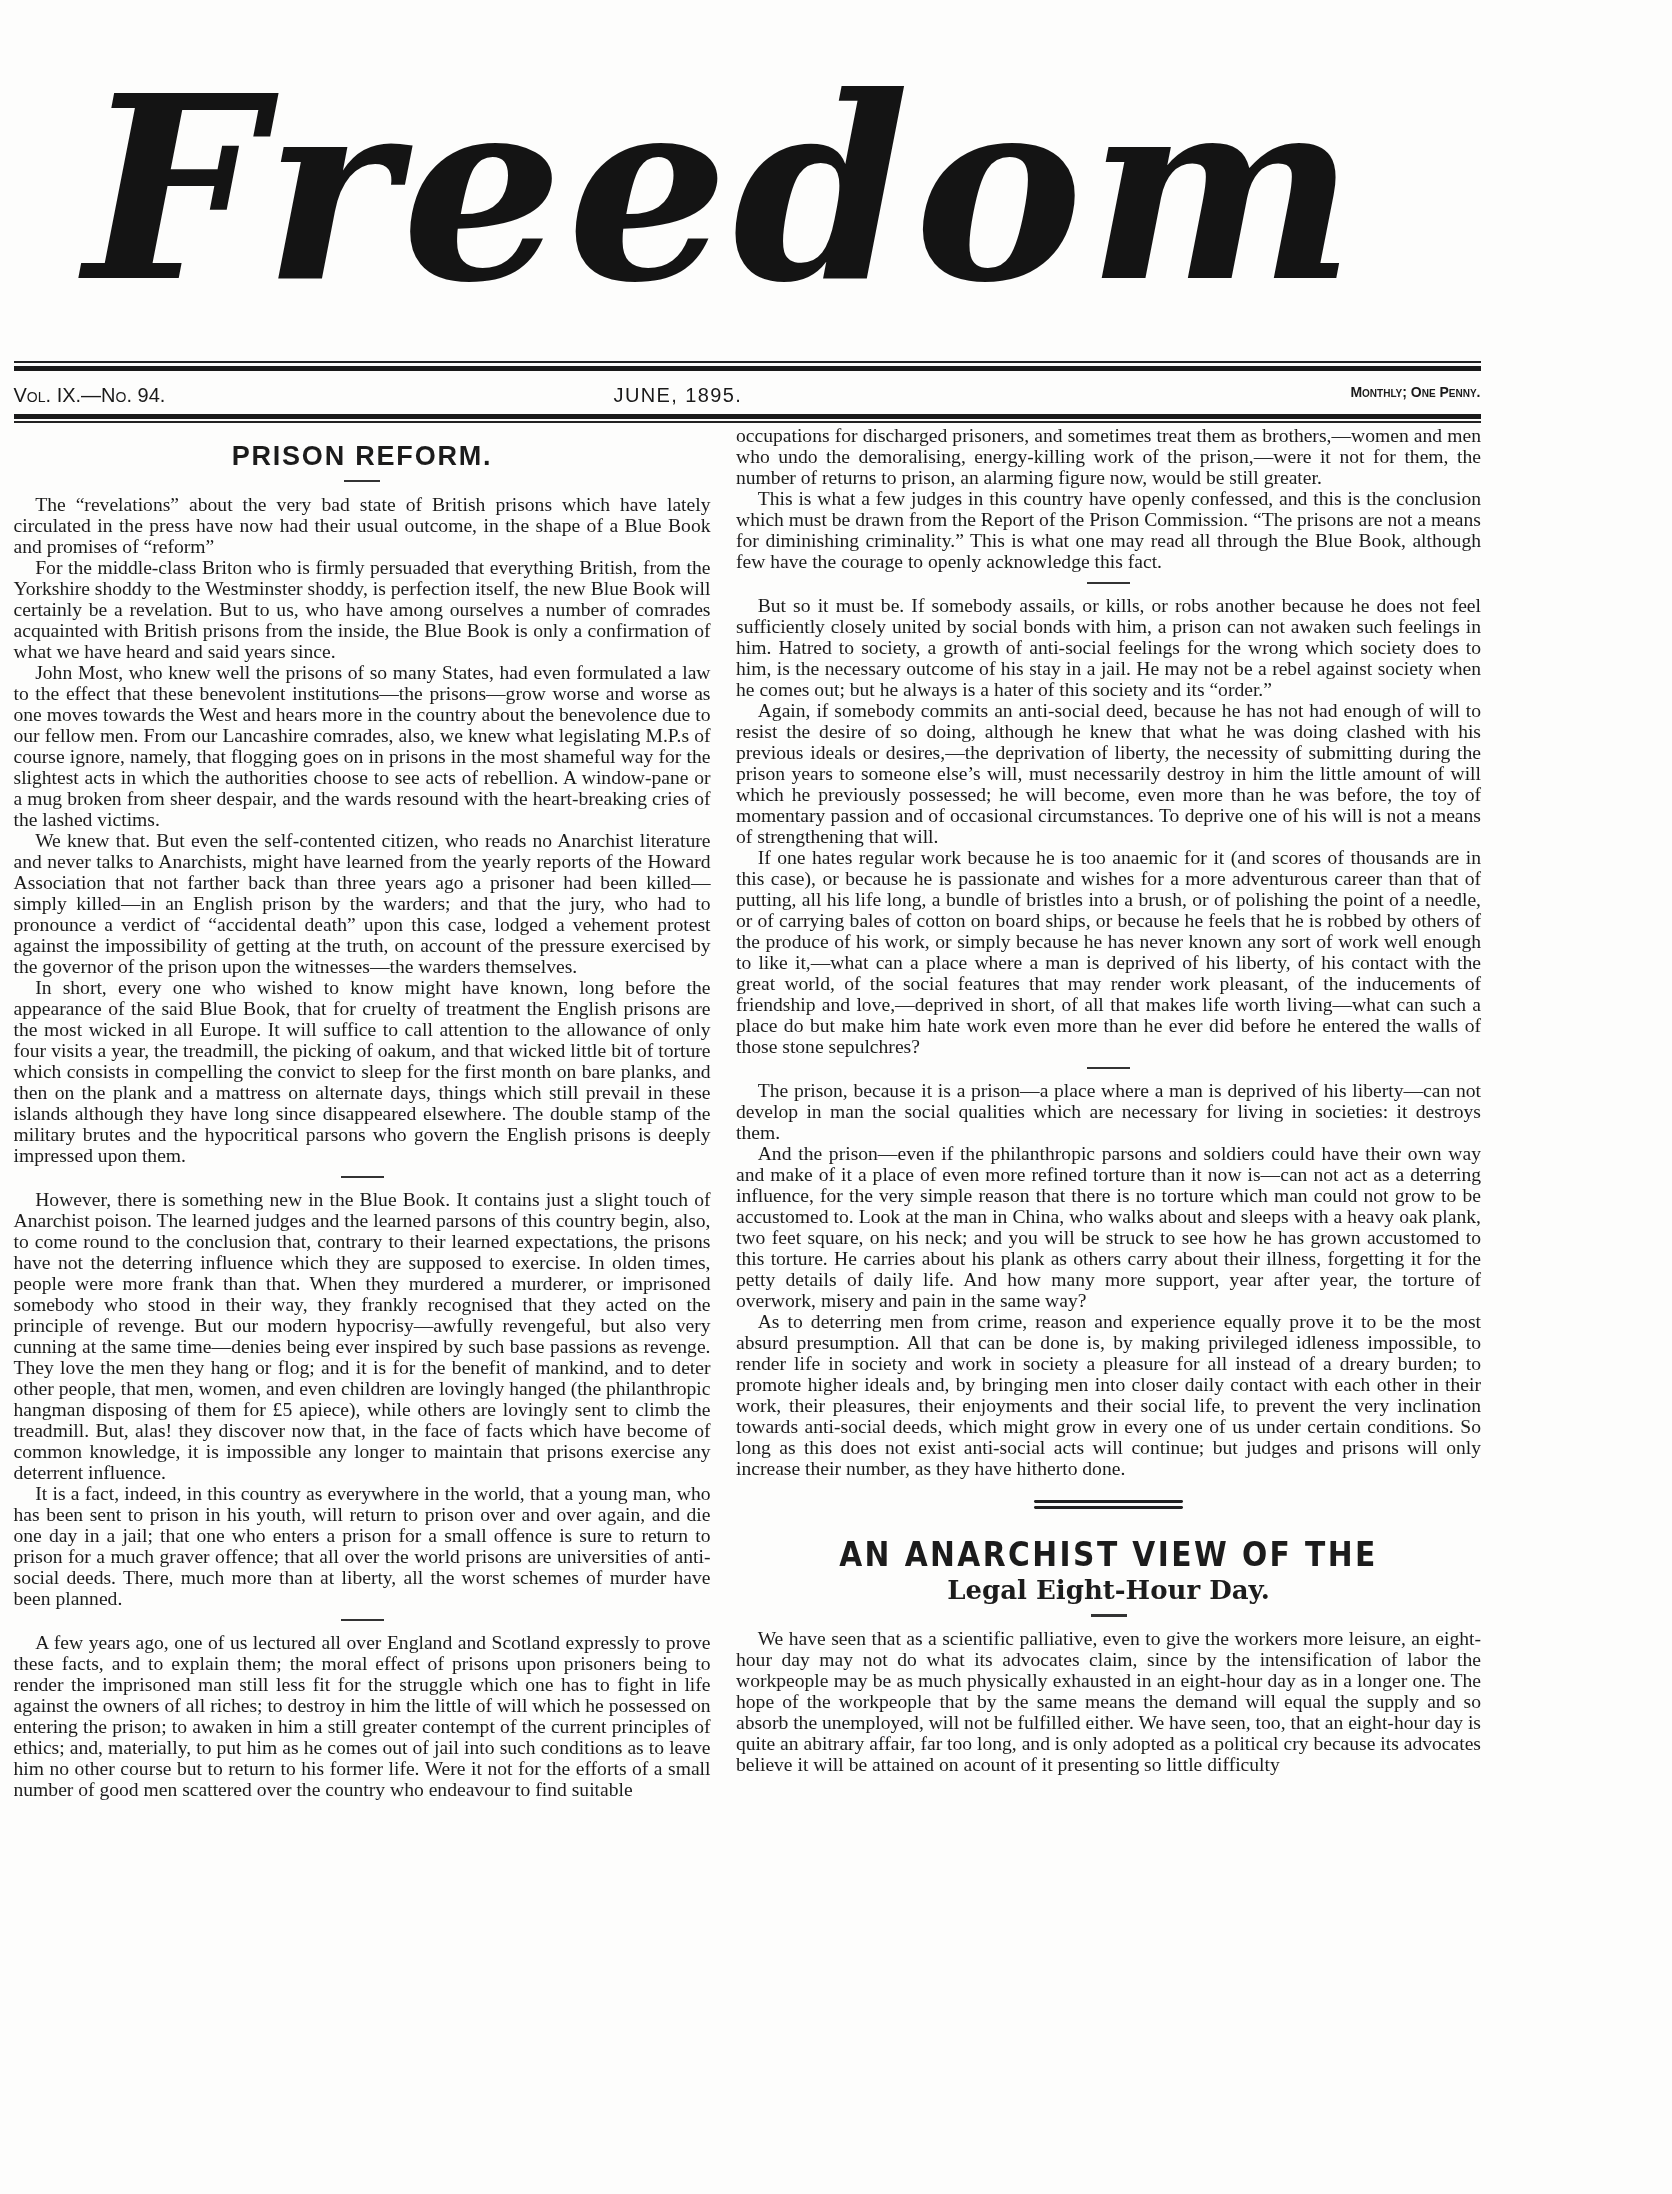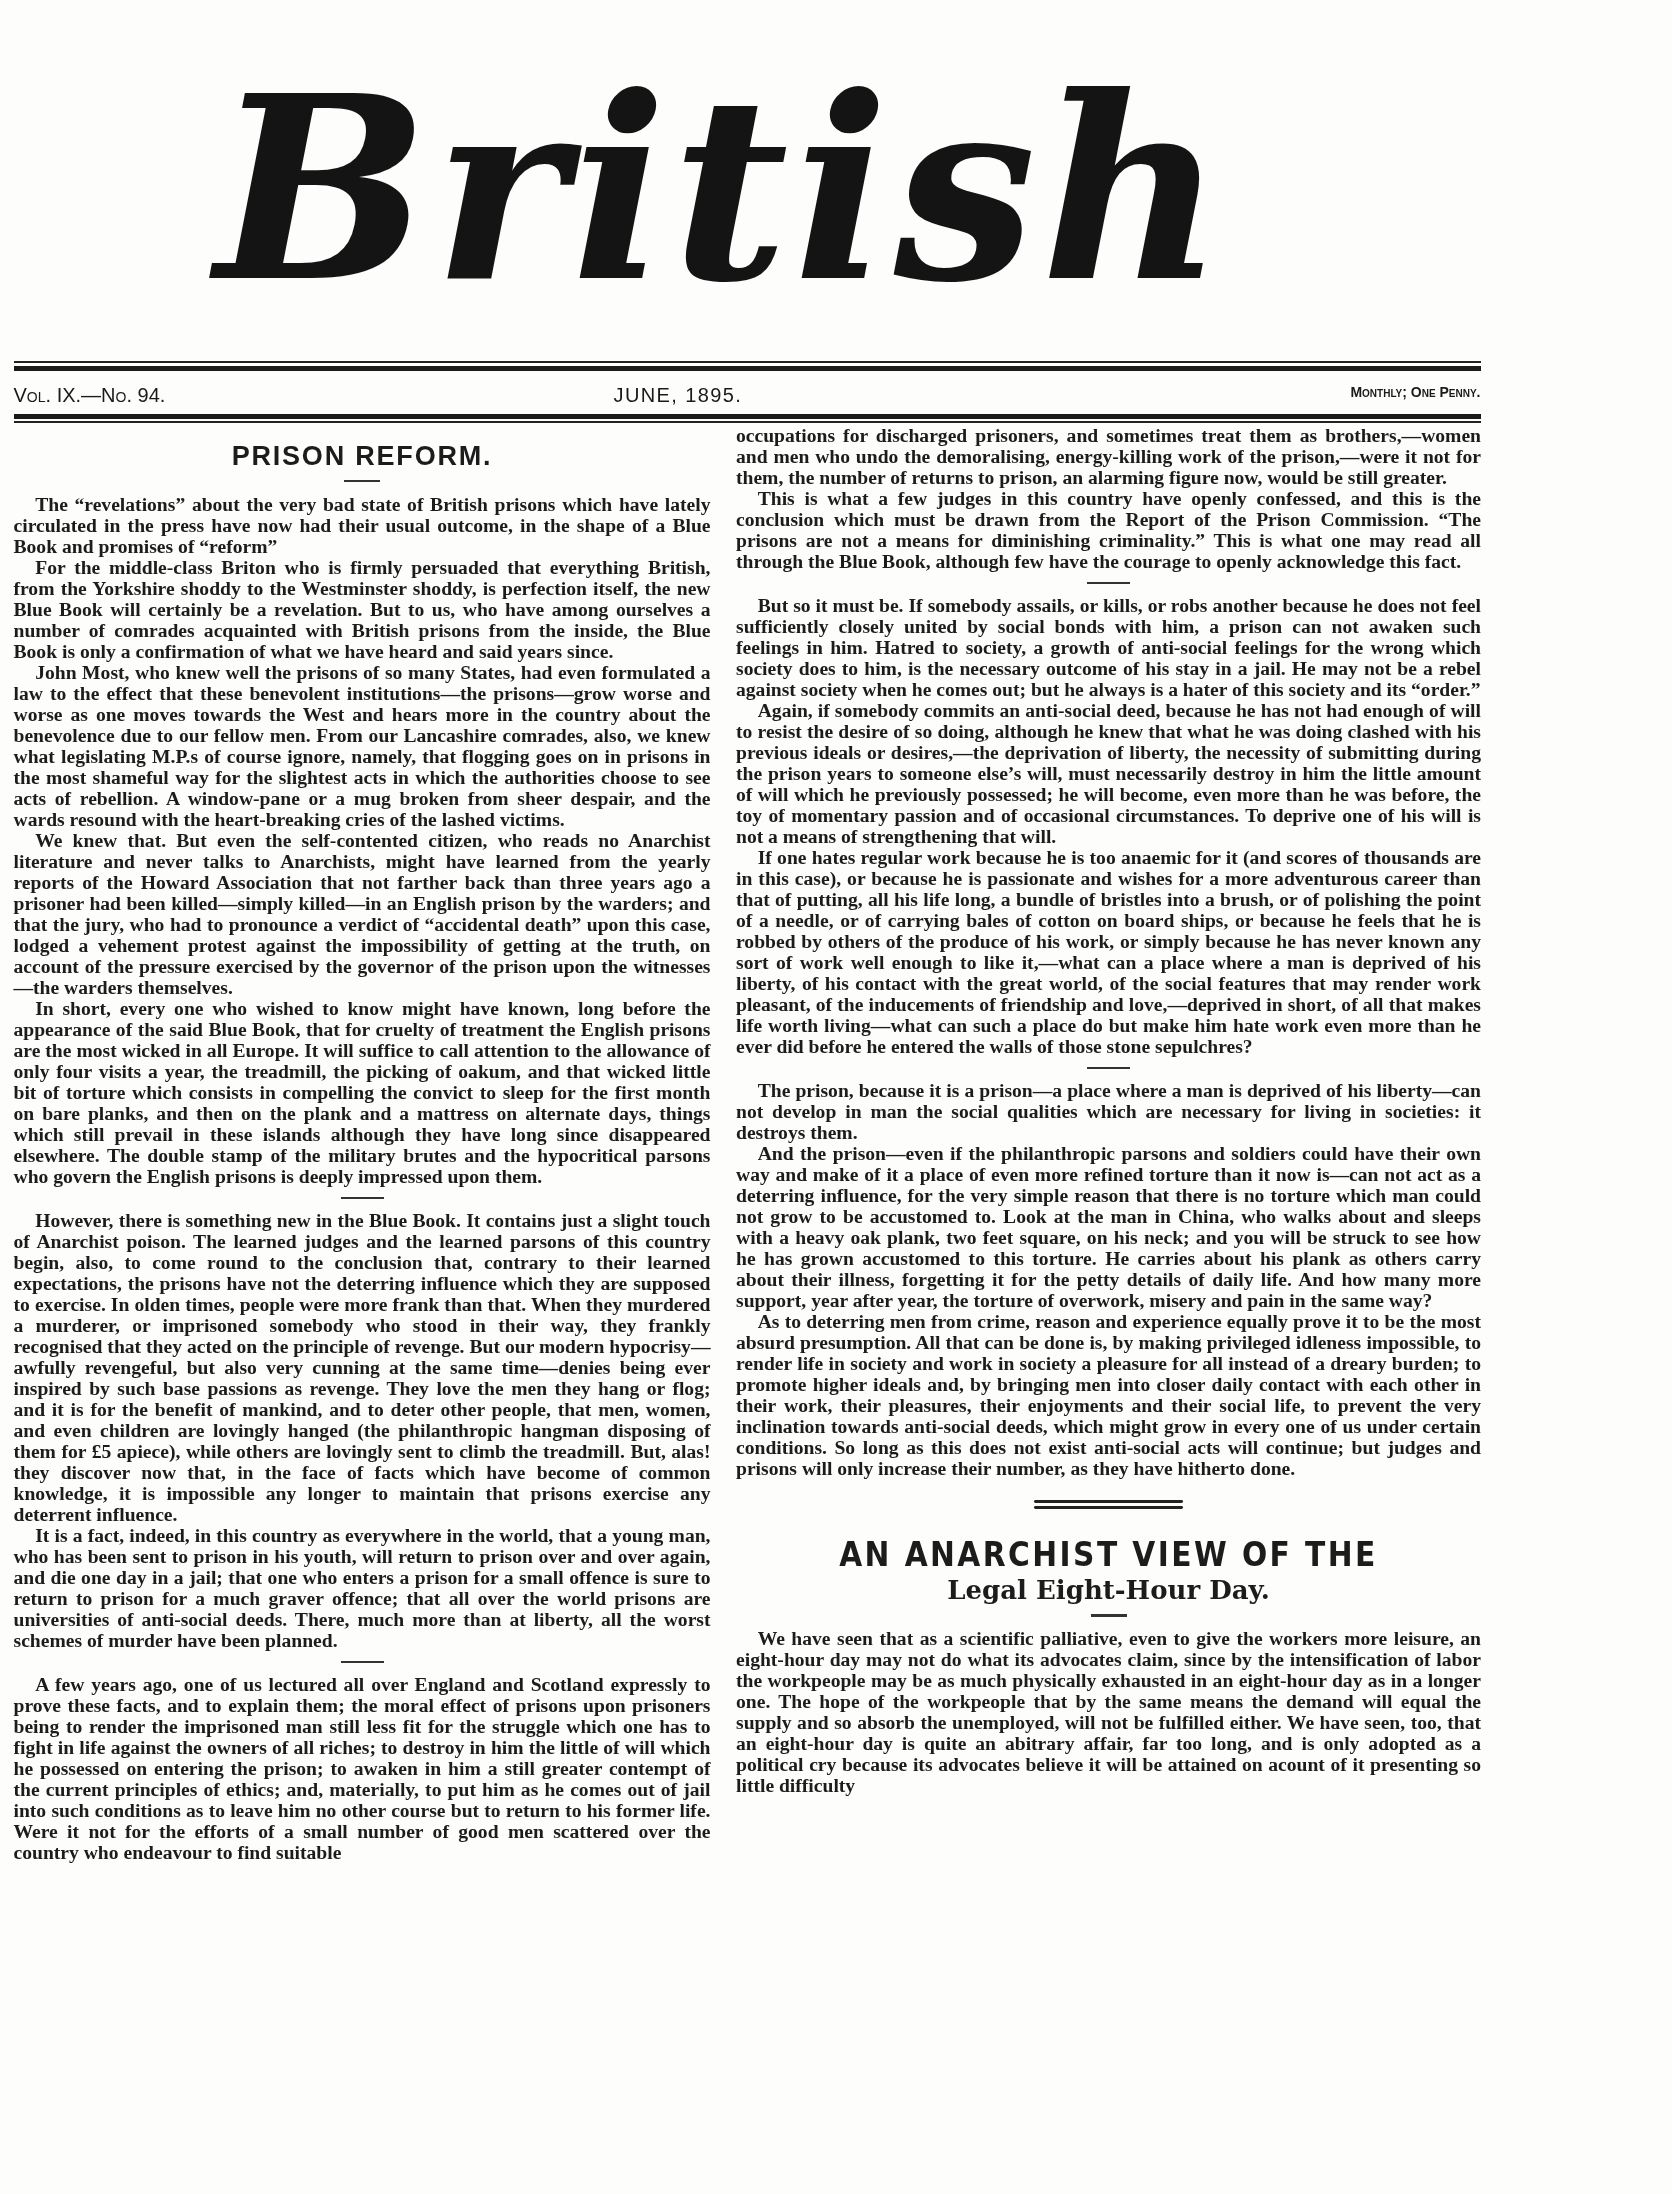--- a/index.html
+++ b/index.html
@@ -34,21 +34,21 @@
   .issue-price { right: 0; font-weight: bold; font-variant: small-caps; font-size: 14px; }
 
   
   .col {
     position: absolute; top: 429px;
     font-family: "Liberation Serif", serif; font-size: 19.6px; line-height: 21px;
     text-align: justify; hyphens: manual; color: #1c1c1c;
   }
   .col-left { left: 13.5px; width: 697px; }
   .col-right { left: 736px; width: 745px; top: 425px; }
-  .col p { margin: 0; text-indent: 21.7px; font-weight: bold; }
+  .col p { margin: 0; text-indent: 21.7px; }
   .col p.noindent { text-indent: 0; }
 
   .article-title {
     font-family: Liberation Sans, sans-serif; font-weight: bold; font-size: 27px;
     text-align: center; letter-spacing: 1.8px; margin: 10.8px 0 2.7px 0; line-height: 32px;
   }
   .article-title2 {
     font-family: "DejaVu Sans", sans-serif; font-weight: bold; font-size: 33px;
     text-align: center; letter-spacing: 2.7px; line-height: 38px; margin: 4.5px 0 0 0;
     transform: scaleX(0.9); transform-origin: center;
@@ -60,21 +60,21 @@
   .short-rule { width: 36px; height: 2.3px; background: #333; margin: 8.1px auto 11.7px auto; }
   .section-rule { width: 43px; height: 2.3px; background: #333; margin: 10px auto 10.8px auto; }
   .ornament-rule { width: 149px; margin: 21px auto 27px auto; }
   .ornament-rule div { height: 2.7px; background: #222; margin-bottom: 3.6px; border-radius: 1.4px; }
 </style>
 </head>
 <body>
 
 <div class="page">
 
-  <div class="masthead-title">British</div>
+  <div class="masthead-title">Freedom</div>
 
   <div class="rule-double" style="top:361px;">
       <div class="thin"></div>
       <div class="thick"></div>
     </div>
 
   <div class="issue-line">
     <span class="issue-vol">Vol. IX.—No. 94.</span>
     <span class="issue-date">JUNE, 1895.</span>
     <span class="issue-price">Monthly; One Penny.</span>

